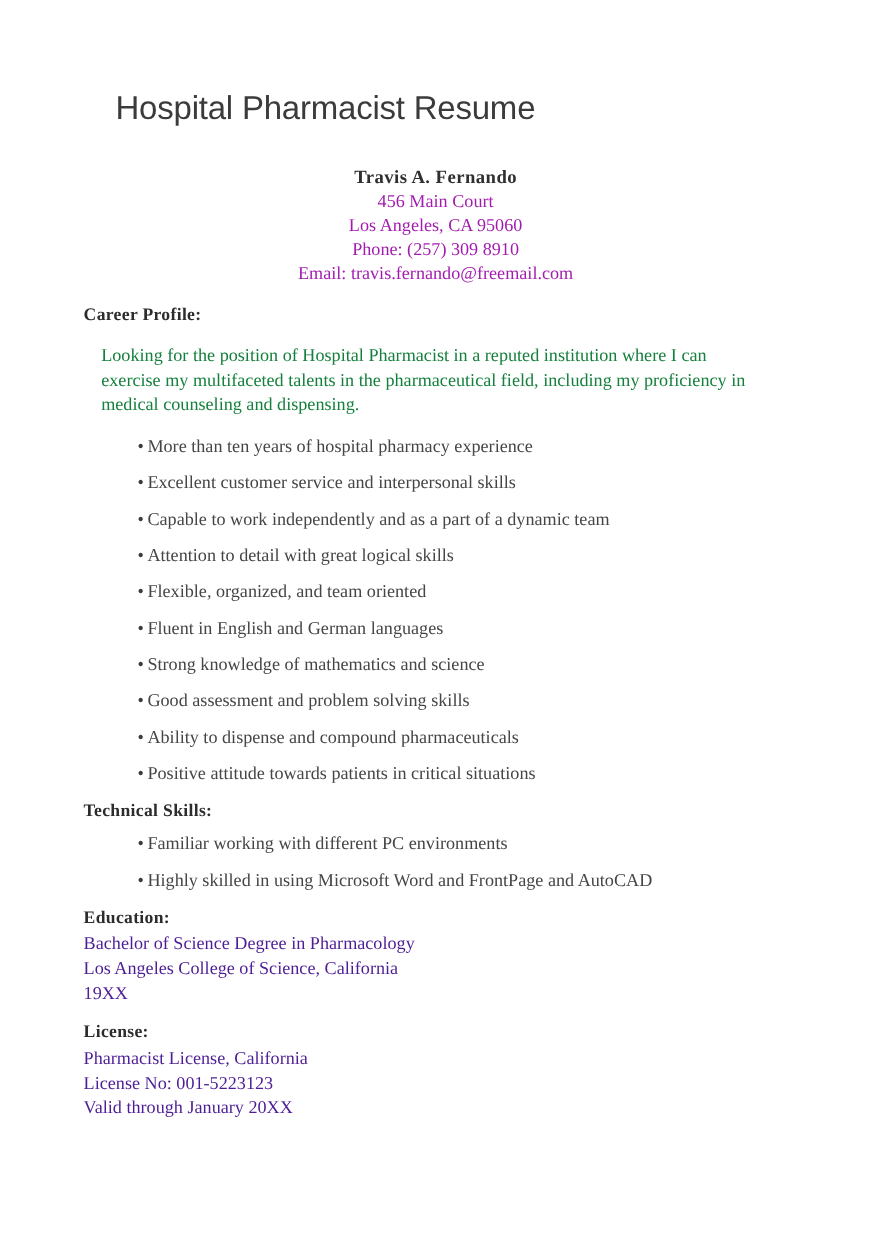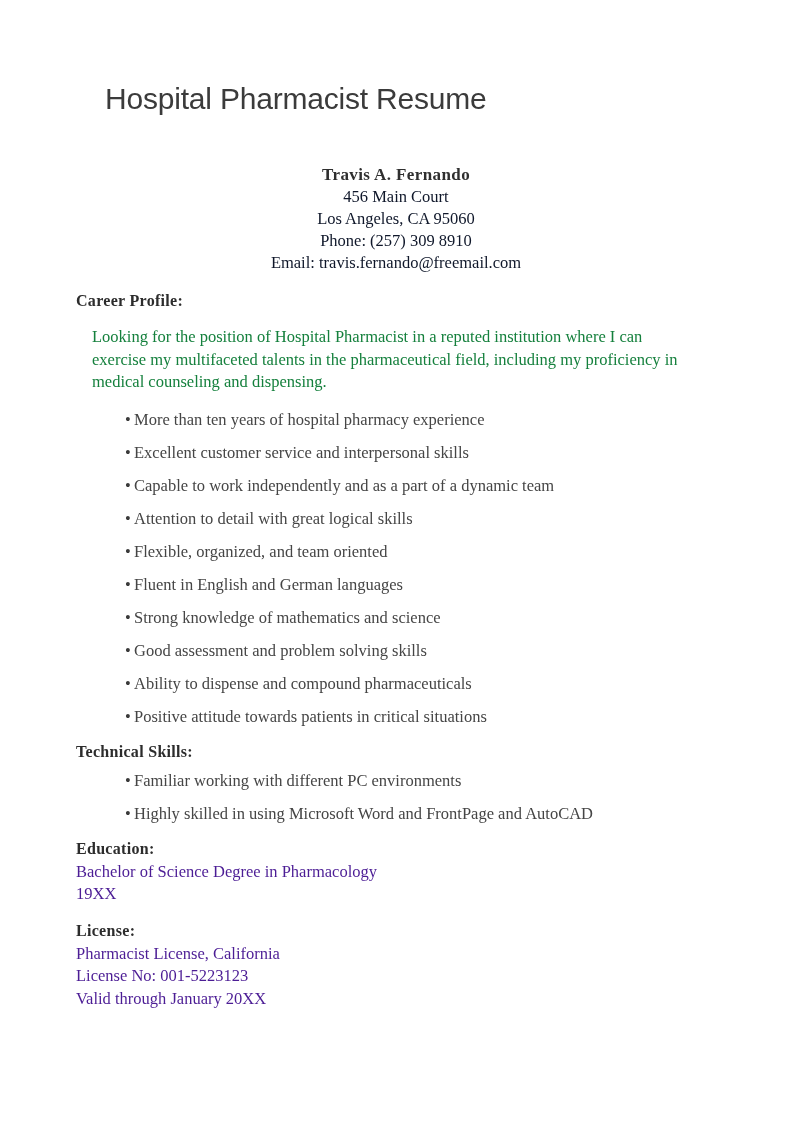--- a/index.html
+++ b/index.html
@@ -34,40 +34,40 @@
     font-weight: 400;
     color: #3b3b3b;
     letter-spacing: -0.2px;
     white-space: nowrap;
   }
 
   
   .content {
     position: absolute;
     left: 76px;
-    top: 164px;
+    top: 150px;
     width: 620px;
   }
 
   
   .contact {
     text-align: center;
     margin-left: 20px;
     margin-bottom: 18px;
   }
   .contact-name {
     font-size: 17px;
     font-weight: bold;
     color: #2f2f2f;
     letter-spacing: 0.4px;
     line-height: 22px;
   }
   .contact-line {
     font-size: 16.5px;
-    color: #0f172a;
+    color: #a21caf;
     line-height: 22px;
   }
 
   
   .section-heading {
     font-size: 16px;
     font-weight: bold;
     color: #2c2c2c;
     letter-spacing: 0.3px;
     margin-bottom: 3px;
@@ -155,20 +155,21 @@
 
     <div class="section-heading tight">Technical Skills:</div>
     <ul class="bullet-list">
         <li><span class="dot">•</span><span>Familiar working with different PC environments</span></li>
         <li><span class="dot">•</span><span>Highly skilled in using Microsoft Word and FrontPage and AutoCAD</span></li>
       </ul>
 
     <div class="section-heading tight">Education:</div>
     <div class="line-block">
         <div class="line">Bachelor of Science Degree in Pharmacology</div>
+        <div class="line">Los Angeles College of Science, California</div>
         <div class="line">19XX</div>
       </div>
 
     <div class="section-heading tight">License:</div>
     <div class="line-block">
         <div class="line">Pharmacist License, California</div>
         <div class="line">License No: 001-5223123</div>
         <div class="line">Valid through January 20XX</div>
       </div>
 

